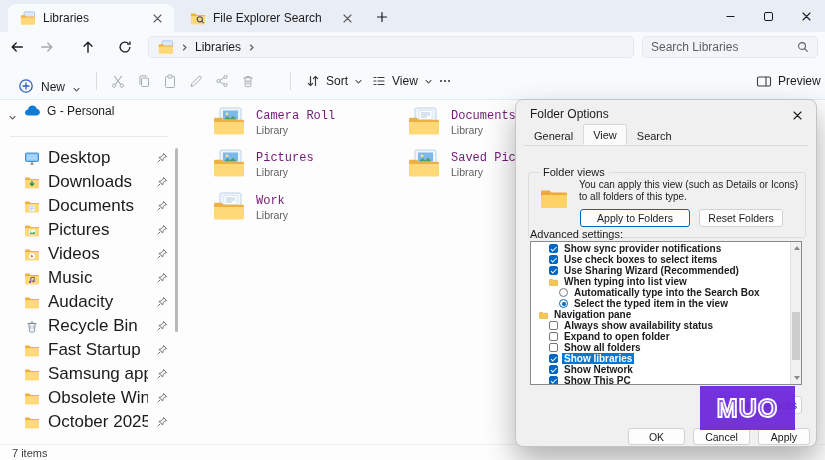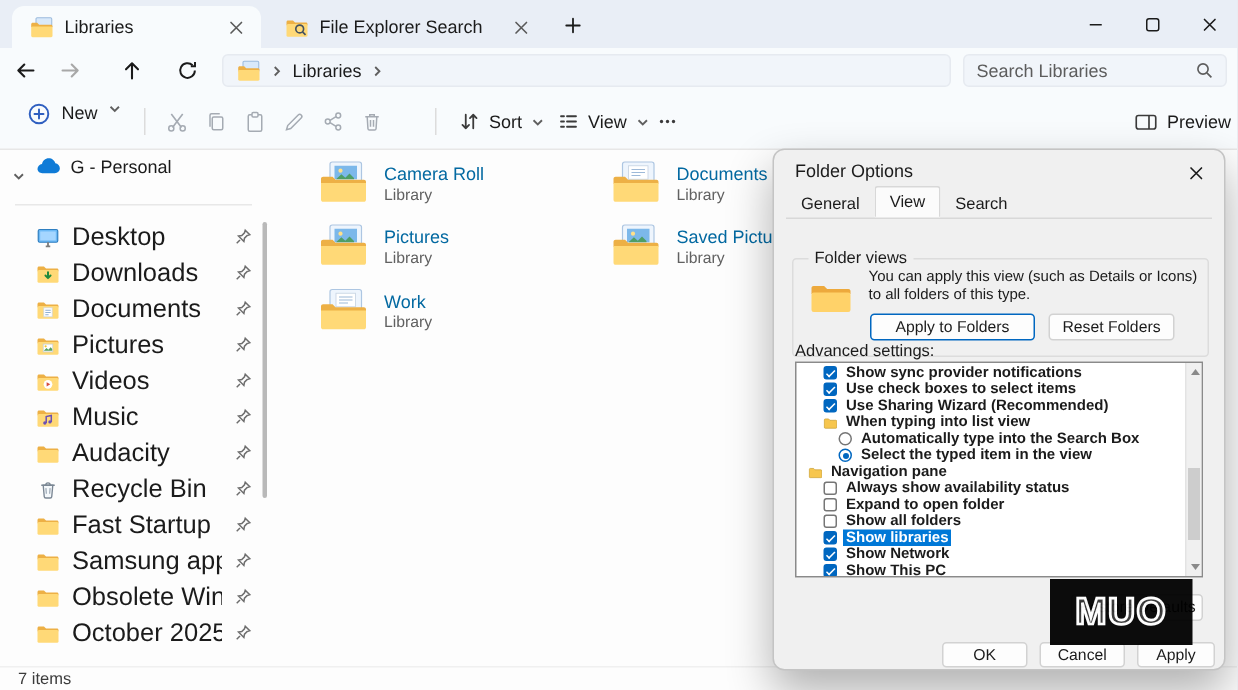--- a/index.html
+++ b/index.html
@@ -32,42 +32,42 @@
   .chev{ color:#5f5f5f; display:flex; align-items:center; }
   .searchbar{ position:absolute; left:642px; top:4px; width:176px; height:22px; background:#f1f5fa;
               border:1px solid #e6eaf0; border-radius:4px; display:flex; align-items:center; padding:0 8px; }
   .searchbar input{ flex:1; border:none; outline:none; background:transparent; font-size:12px; font-family:inherit; color:#1b1b1b; min-width:0; }
   .searchbar input::placeholder{ color:#5d5d5d; opacity:1; }
   .searchbar .mag{ color:#5d5d5d; }
 
   
   .toolbar{ position:absolute; left:0; top:62px; width:100%; height:38px; background:#f8fbfd; border-bottom:1px solid #e7e7e7; }
   .btn-new{ position:absolute; left:8px; top:6px; height:26px; padding:0 10px; border-radius:4px;
-            display:flex; align-items:flex-start; gap:7px; font-size:12px; }
+            display:flex; align-items:flex-end; gap:7px; font-size:12px; }
   .btn-new .plus{ color:#2f5fc0; }
   .tsep{ position:absolute; top:10px; width:1px; height:18px; background:#dcdcdc; }
   .ticon{ position:absolute; top:8px; width:24px; height:22px; color:#a5abb3; display:flex; align-items:center; justify-content:center; border-radius:4px; }
   .tbtn{ position:absolute; top:6px; height:26px; padding:0 8px; border-radius:4px;
          display:flex; align-items:center; gap:6px; font-size:12px; color:#1b1b1b; }
   .tbtn .ic{ color:#3b3b3b; display:flex; }
 
   
   .sidebar{ position:absolute; left:0; top:100px; width:180px; bottom:16px; background:#fdfdfd; }
   .side-head{ position:absolute; left:0; top:4px; height:26px; display:flex; gap:6px; padding-left:8px; font-size:12px; width:100%; }
   .side-sep{ position:absolute; left:10px; right:12px; top:36px; height:1px; background:#e8e8e8; }
   .side-list{ position:absolute; left:0; right:0; top:46px; }
   .side-item{ height:24px; display:flex; align-items:center; gap:8px; padding-left:24px; padding-right:12px; font-size:17px; border-radius:4px; }
   .side-item .slabel{ white-space:nowrap; overflow:hidden; flex:1; }
   .side-item .pin{ color:#6e6e6e; display:flex; }
   .side-scroll{ position:absolute; right:2px; top:48px; width:3px; height:184px; background:#b9b9b9; border-radius:2px; }
 
   
   .lib-item{ position:absolute; width:185px; height:32px; display:flex; gap:8px; }
   .lib-item .txt{ padding-top:2px; }
-  .lib-name{ font-size:12px; color:#0369a1; white-space:nowrap; }
+  .lib-name{ font-size:12px; color:#701a75; white-space:nowrap;font-family:Liberation Mono, monospace; }
   .lib-type{ font-size:10.5px; color:#616161; margin-top:1px; }
 
   
   .statusbar{ position:absolute; left:0; right:0; bottom:0; height:16px; background:#fdfdfd; border-top:1px solid #f0f0f0;
               display:flex; align-items:center; padding-left:12px; font-size:11px; color:#3b3b3b; }
 
   
   .dialog{ position:absolute; left:515px; top:99px; width:302px; height:348px; background:#f0f0f0;
            border:1px solid #c4c4c4; border-radius:8px; box-shadow:0 14px 30px rgba(0,0,0,.30); z-index:10; font-size:11px; }
   .dlg-title{ position:absolute; left:14px; top:7px; font-size:12px; }
@@ -103,21 +103,21 @@
   .lb-arrow{ position:absolute; left:2.5px; width:0; height:0; border-left:3px solid transparent; border-right:3px solid transparent; }
   .lb-arrow.up{ top:4px; border-bottom:4px solid #8a8a8a; }
   .lb-arrow.down{ bottom:4px; border-top:4px solid #8a8a8a; }
 
   .restore-btn{ left:198px; top:296px; width:88px; }
   .ok-btn{ left:112px; top:328px; width:57px; height:17px; }
   .cancel-btn{ left:177px; top:328px; width:57px; height:17px; }
   .applyb-btn{ left:242px; top:328px; width:52px; height:17px; }
 
   
-  .watermark{ position:absolute; left:700px; top:386px; width:95px; height:44px; background:#000000; opacity:.95;
+  .watermark{ position:absolute; left:700px; top:386px; width:95px; height:44px; background:#6d28d9; opacity:.95;
               z-index:20; display:flex; align-items:center; justify-content:center; }
   .watermark span{ font-weight:bold; font-size:25px; letter-spacing:1px; color:rgba(255,255,255,.2);
                    -webkit-text-stroke:1.8px #ffffff; }
 </style>
 </head>
 <body>
 
 <div id="stage">
 
   <div class="titlebar">

